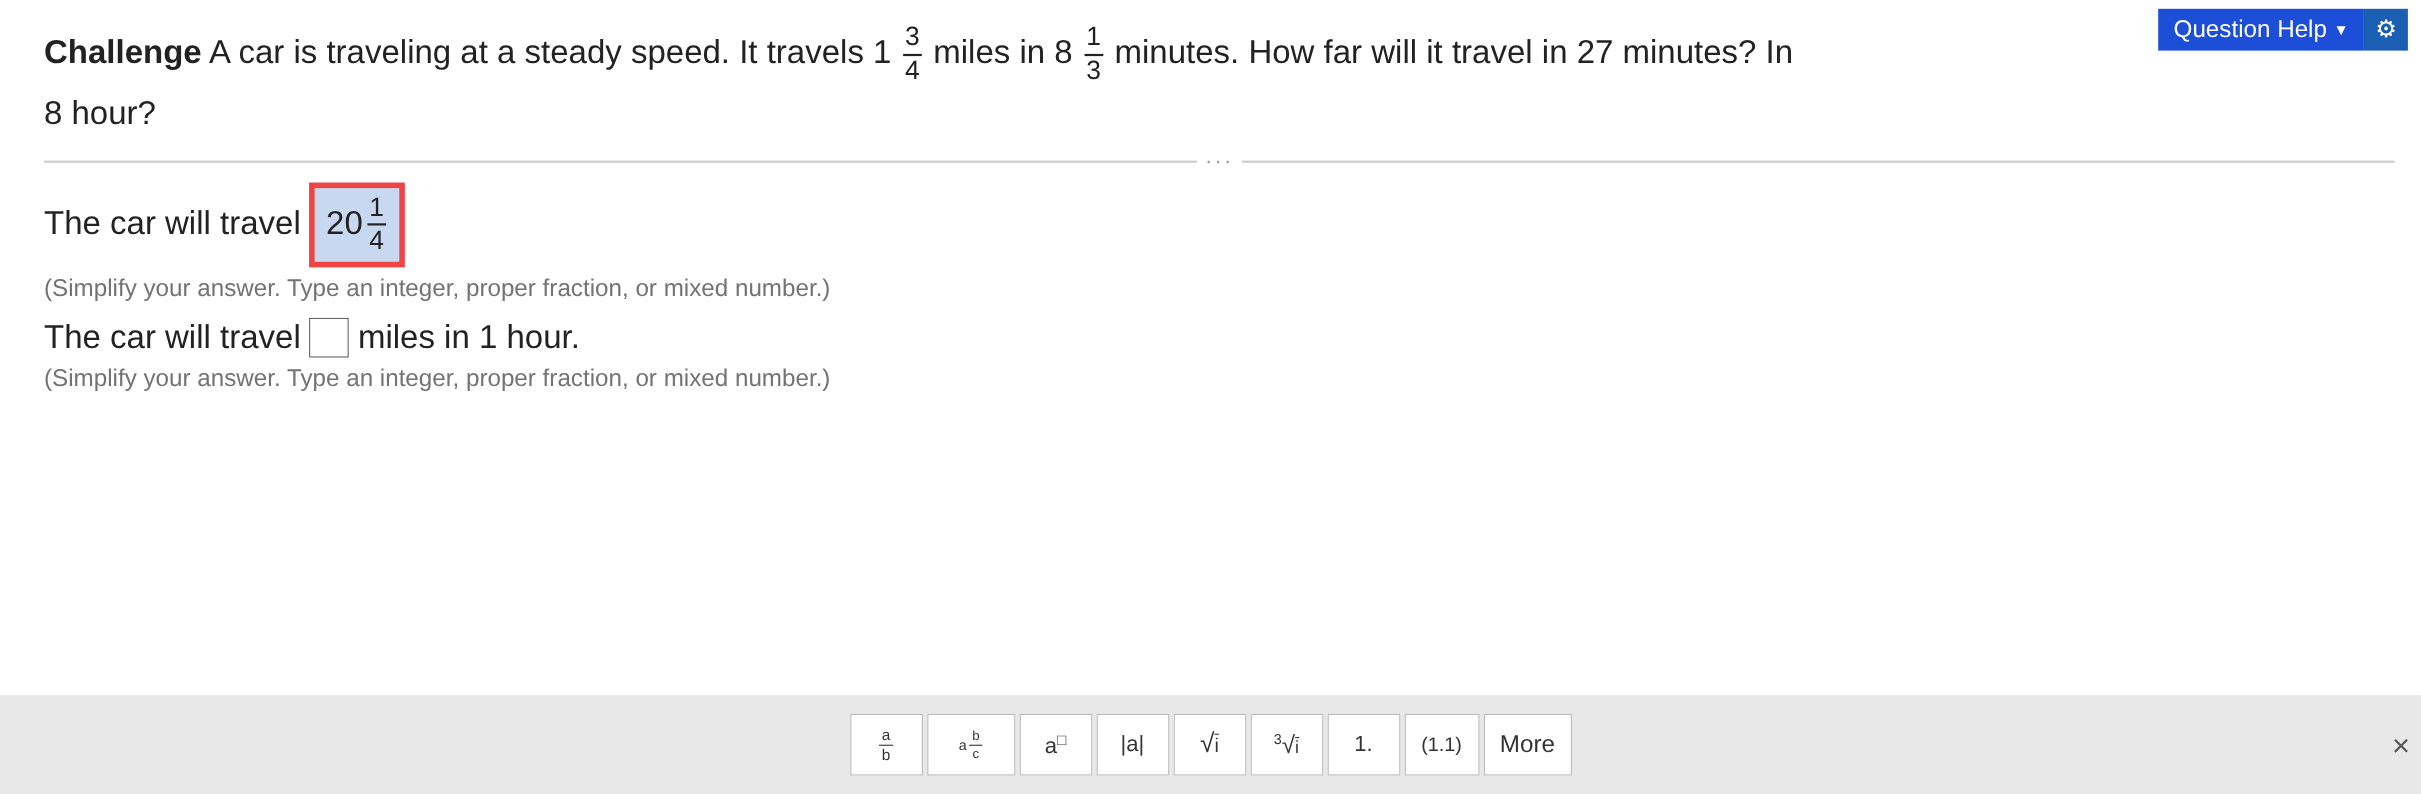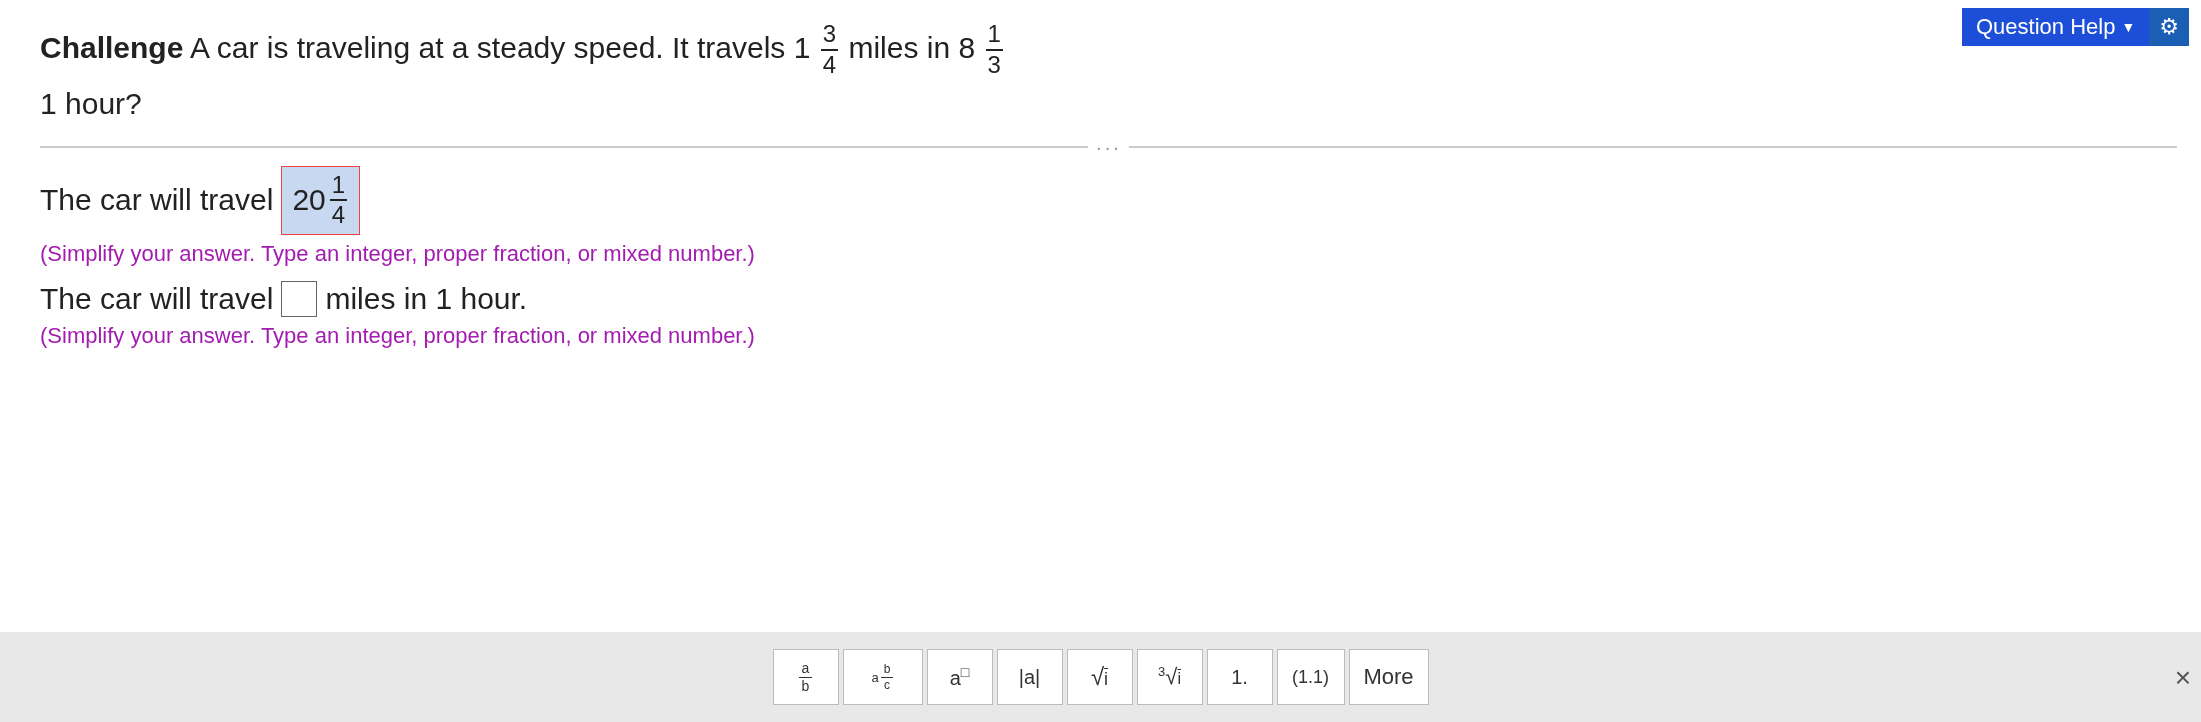--- a/index.html
+++ b/index.html
@@ -120,36 +120,36 @@
       margin-bottom: 6px;
     }
 
     
     .answer-highlight {
       background: #c8d8f0;
       padding: 4px 10px;
       display: inline-flex;
       align-items: center;
       gap: 2px;
-      border: 1px solid #ef4444;
+      border: 5px solid #ef4444;
     }
 
     
     .input-box {
       display: inline-block;
       width: 36px;
       height: 36px;
       border: 1px solid #666;
       vertical-align: middle;
       background: #fff;
     }
 
     .hint-text {
       font-size: 22px;
-      color: #a21caf;
+      color: #737373;
       margin-bottom: 14px;
     }
 
     
     .bottom-toolbar {
       position: absolute;
       bottom: 0;
       left: 0;
       right: 0;
       height: 90px;
@@ -234,22 +234,23 @@
     <span>A car is traveling at a steady speed. It travels 1</span>
     <span class="fraction">
       <span class="numerator">3</span>
       <span class="denominator">4</span>
     </span>
     <span>miles in 8</span>
     <span class="fraction">
       <span class="numerator">1</span>
       <span class="denominator">3</span>
     </span>
+    <span>minutes. How far will it travel in 27 minutes? In</span>
     <br>
-    <span>1 hour?</span>
+    <span>8 hour?</span>
   </div>
 
   <div class="divider-line">
     <span class="divider-dots">···</span>
   </div>
 
   <div class="answer-section">
 
     <div class="answer-line">
       <span>The car will travel</span>

